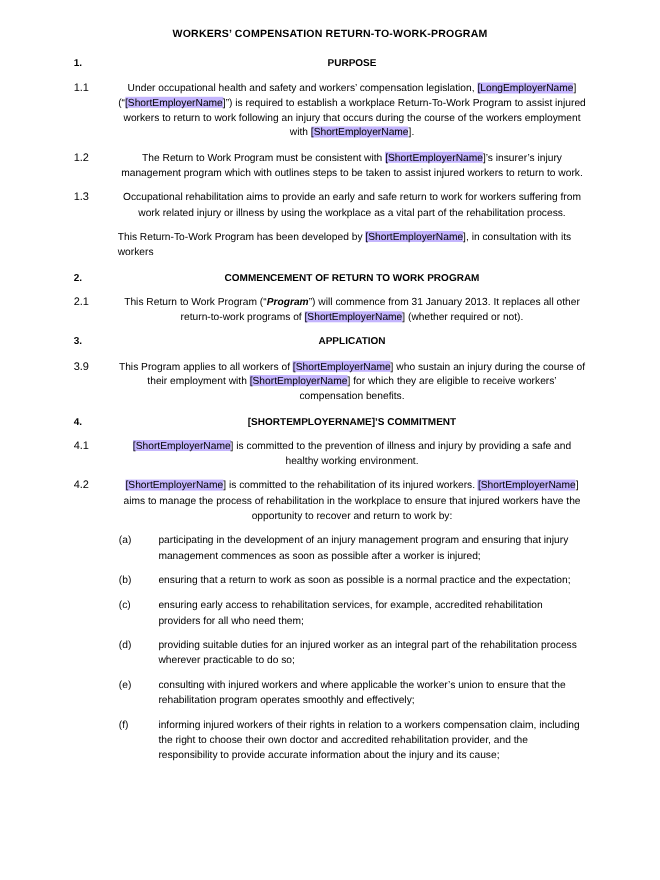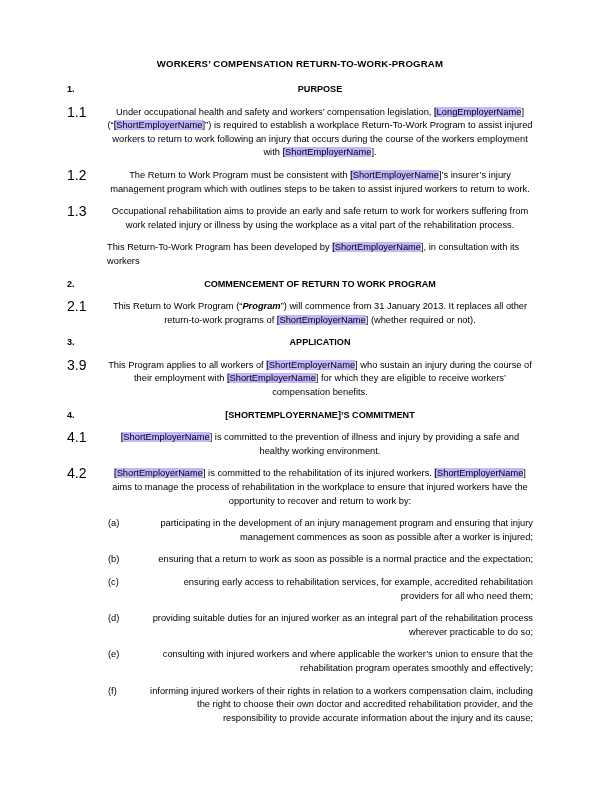--- a/index.html
+++ b/index.html
@@ -13,42 +13,42 @@
     font-family: "Liberation Sans", sans-serif;
     color: #000000;
     overflow: hidden;
   }
   .page {
     position: relative;
     width: 600px;
     height: 683px;
     background: #ffffff;
     box-sizing: border-box;
-    padding: 58px 67px 0 67px;
+    padding: 26px 67px 0 67px;
   }
   .doc-title {
     text-align: center;
     font-weight: bold;
     font-size: 9.6px;
     letter-spacing: 0.18px;
     margin: 0 0 13px 0;
     line-height: 1.25;
   }
   
   .clause {
     display: flex;
     align-items: flex-start;
     margin-bottom: 9px;
   }
   .clause.heading {
     margin-bottom: 9px;
   }
   .num {
     flex: 0 0 40px;
-    font-size: 14px;
+    font-size: 10px;
     line-height: 13.6px;
   }
   .body {
     flex: 1 1 auto;
     font-size: 9.3px;
     line-height: 13.6px;
     text-align: center;
   }
   .heading .num,
   .heading .body {
@@ -71,21 +71,20 @@
   }
   .sub-letter {
     flex: 0 0 36px;
     font-size: 9.3px;
     line-height: 13.6px;
   }
   .sub-body {
     flex: 1 1 auto;
     font-size: 9.3px;
     line-height: 13.6px;
-    text-align: right;
   }
   .hl {
     background-color: #c4b5fd;
   }
   .bi {
     font-weight: bold;
     font-style: italic;
   }
 </style>
 </head>

